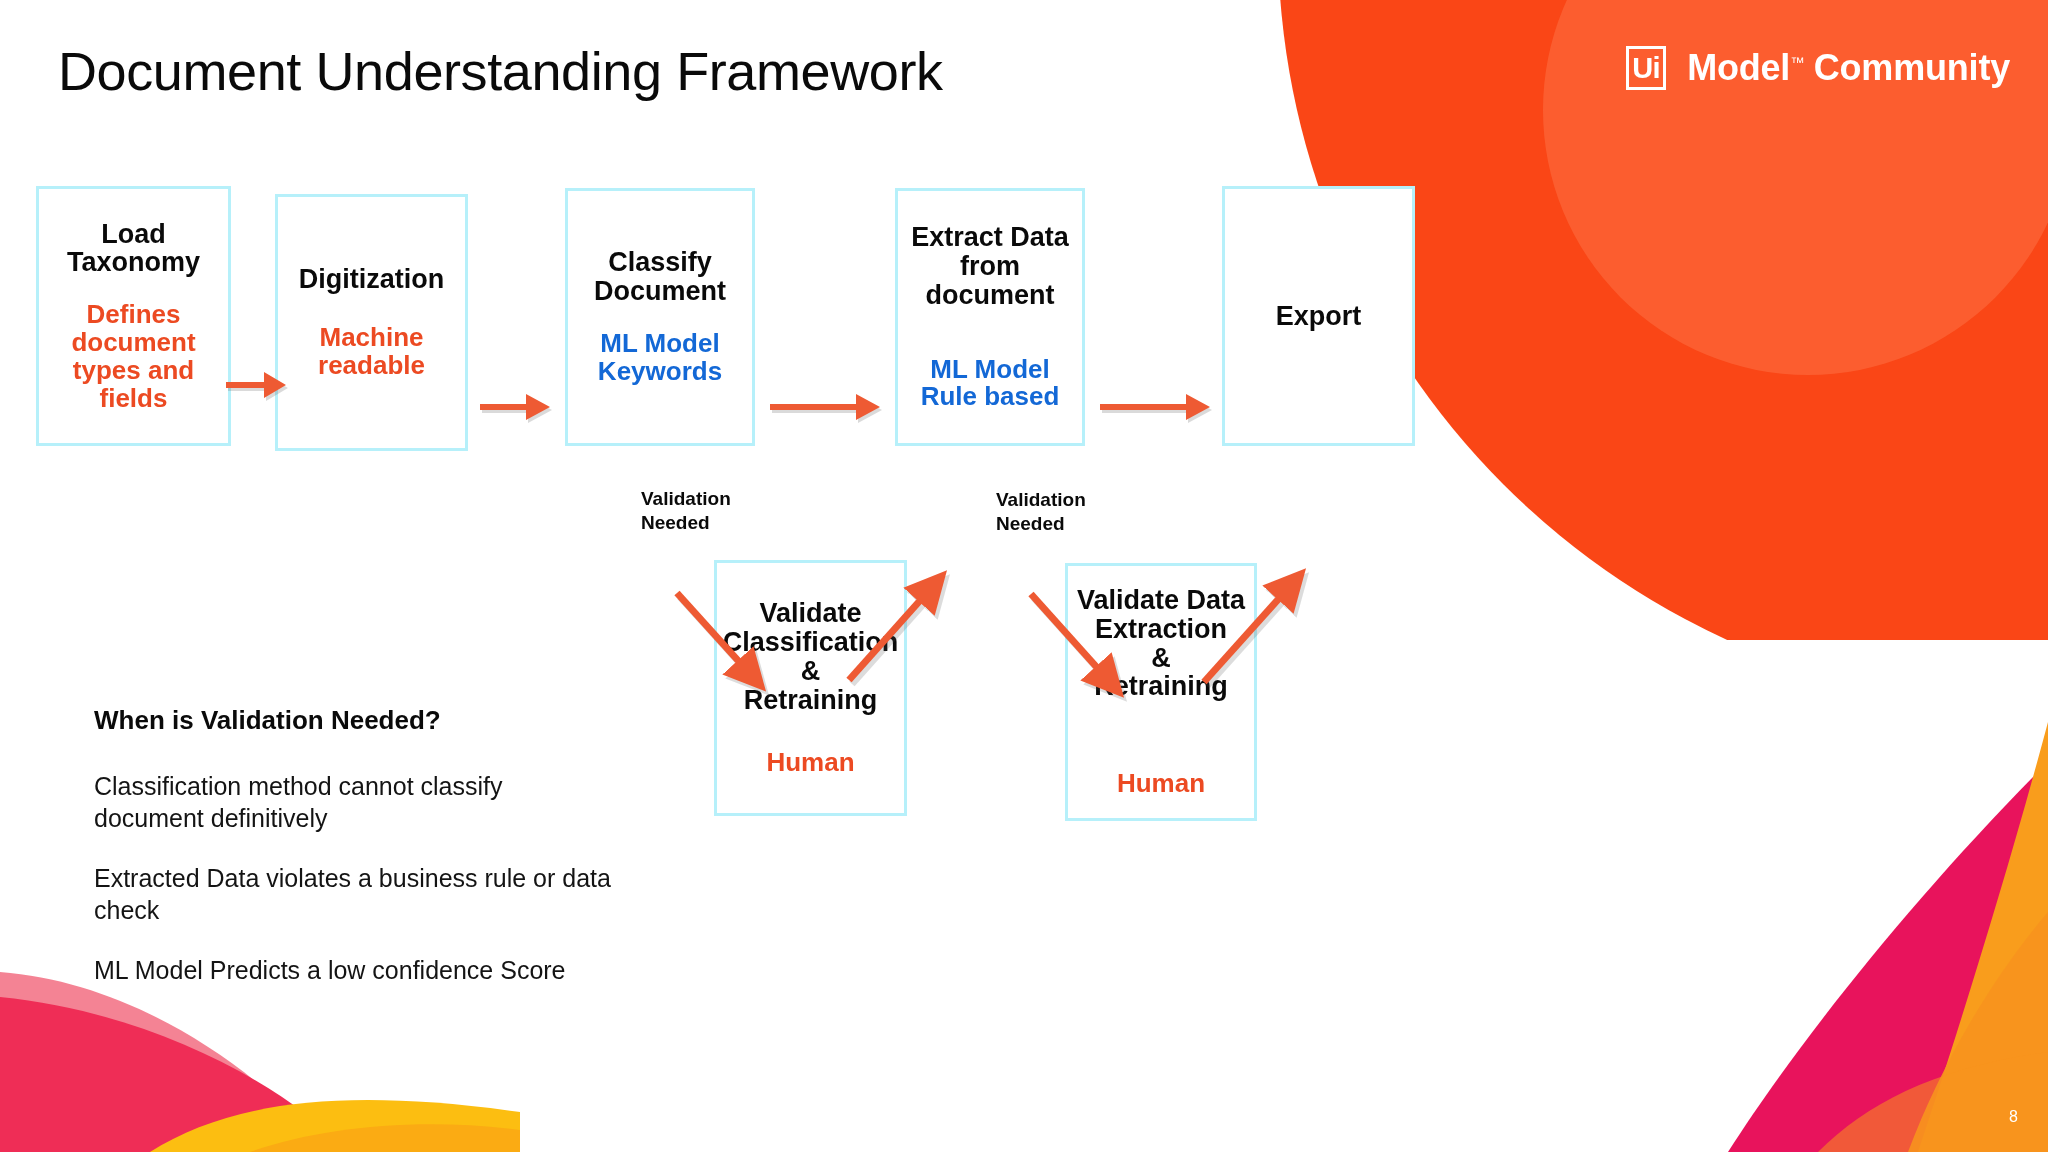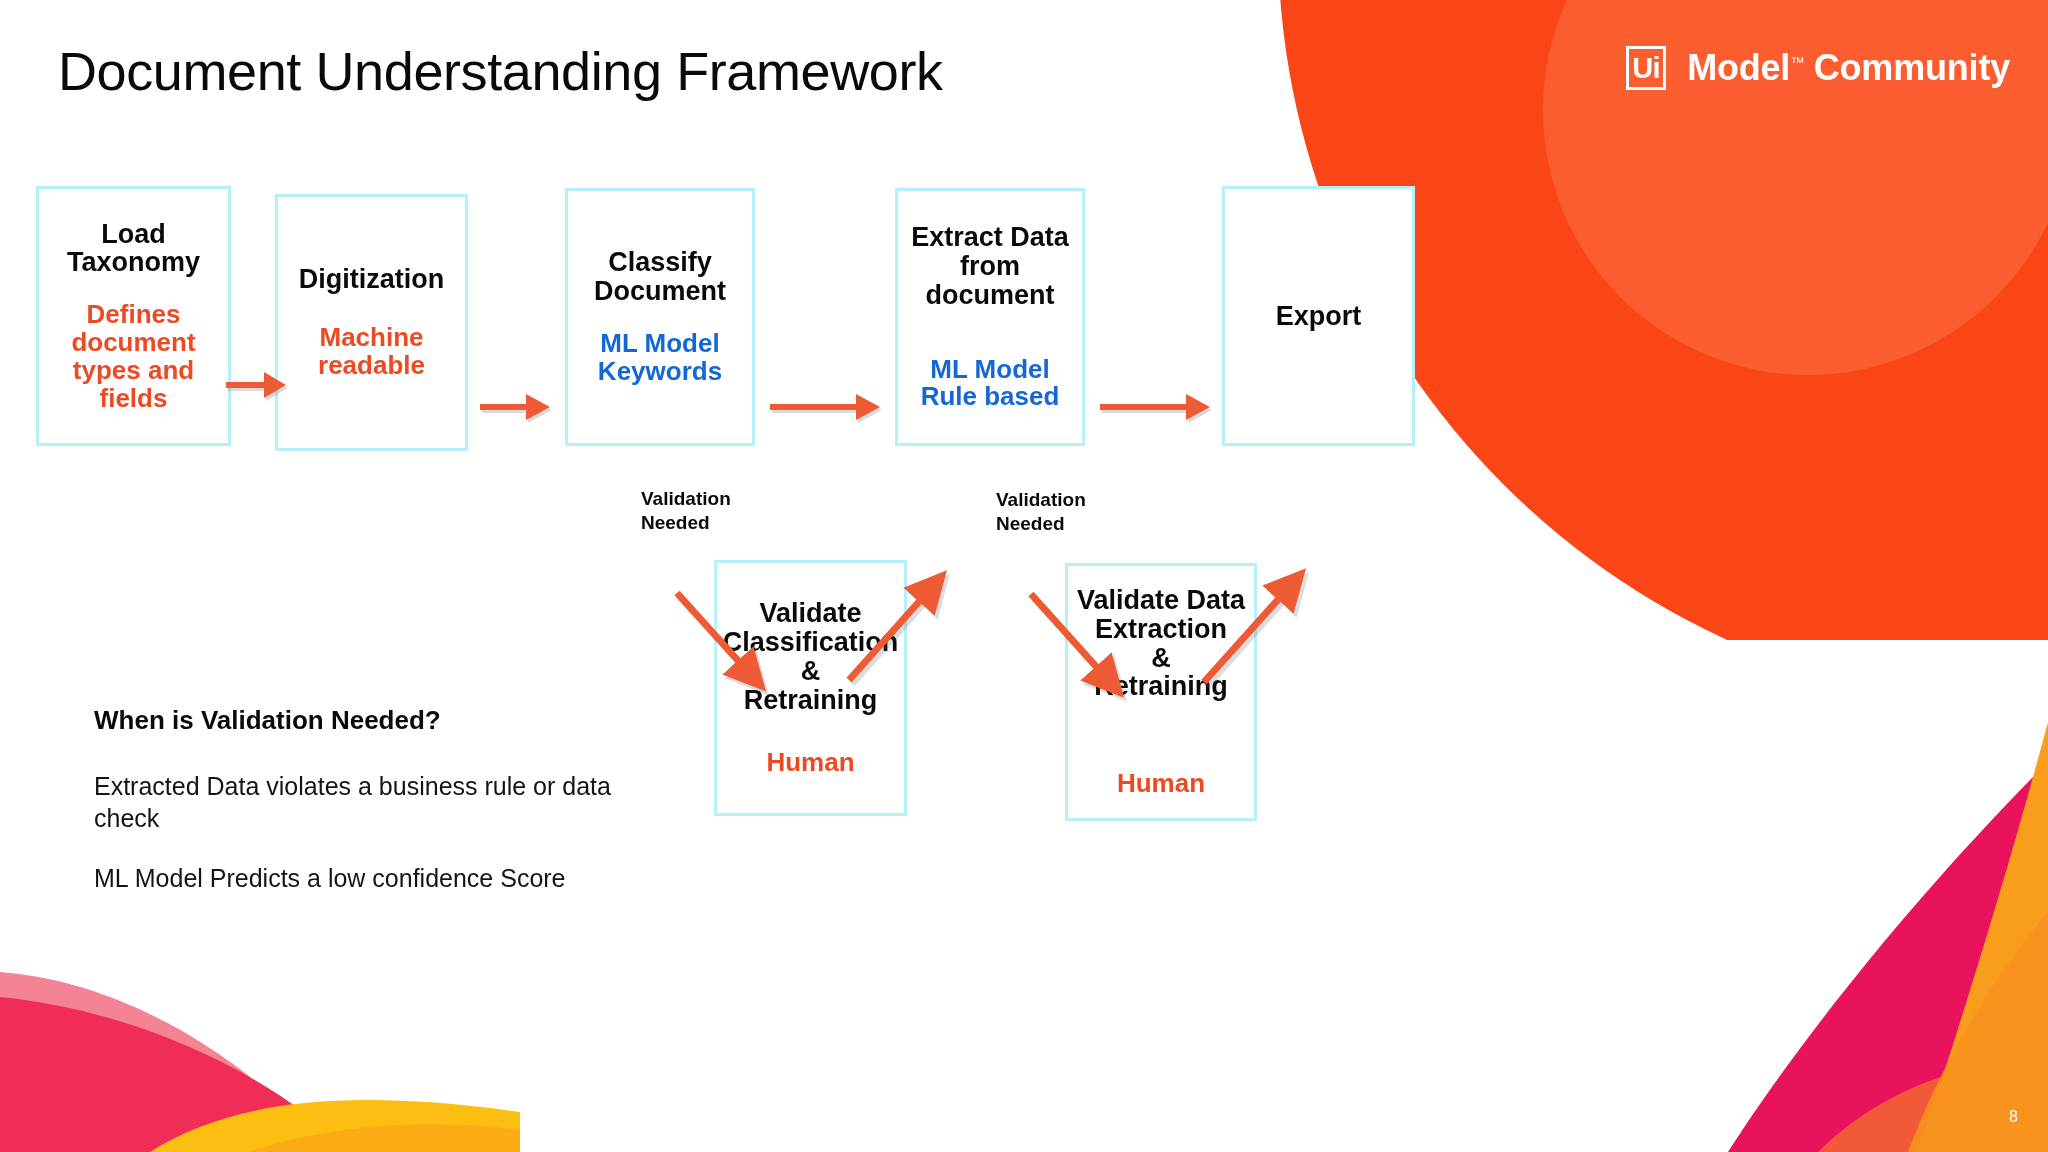--- a/index.html
+++ b/index.html
@@ -345,19 +345,20 @@
     <line x1="14" y1="114" x2="102" y2="16" stroke="#ee5a33" stroke-width="7" marker-end="url(#ahUR2)"></line>
   </svg>
 
   <div class="val-label" id="val-label-1">Validation
 Needed</div>
   <div class="val-label" id="val-label-2">Validation
 Needed</div>
 
   <div id="info-block">
     <div id="info-heading">When is Validation Needed?</div>
+    <div class="info-item">Classification method cannot classify document definitively</div>
     <div class="info-item">Extracted Data violates a business rule or data check</div>
     <div class="info-item">ML Model Predicts a low confidence Score</div>
   </div>
 
   <div id="page-number">8</div>
 
 </div>
 
 </body></html>

